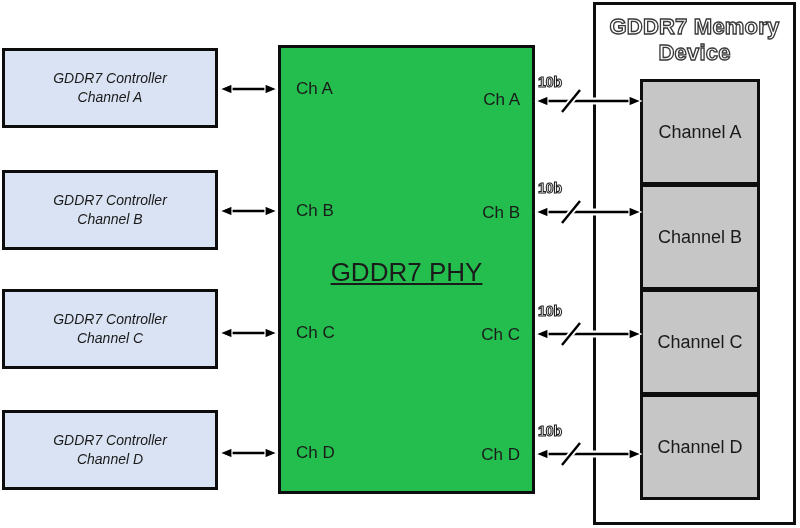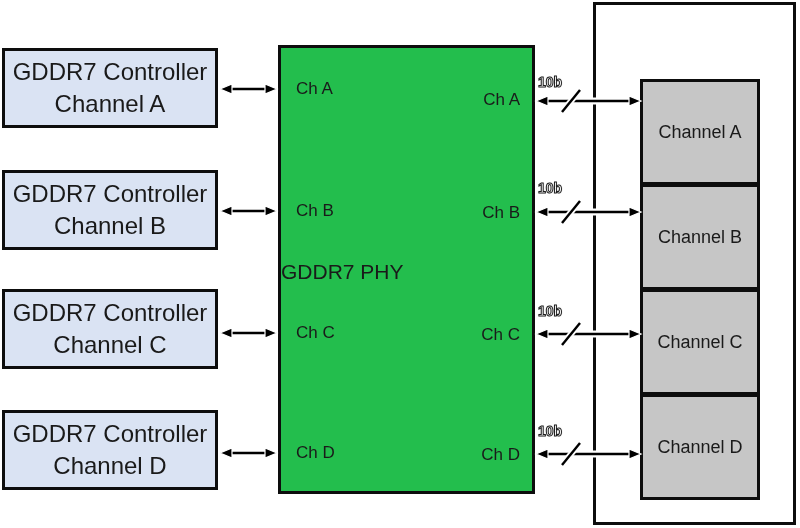--- a/index.html
+++ b/index.html
@@ -28,44 +28,47 @@
   }
   .controller {
     left: 2px;
     width: 216px;
     height: 80px;
     background: var(--controller-fill);
     display: flex;
     align-items: center;
     justify-content: center;
     text-align: center;
-    font-size: 24px;
+    font-size: 14px;
     line-height: 1.35;
     white-space: pre-line;
+    font-style: italic;
   }
   .ctrl-a { top: 48px; }
   .ctrl-b { top: 170px; }
   .ctrl-c { top: 289px; }
   .ctrl-d { top: 410px; }
 
   .phy {
     left: 278px;
     top: 45px;
     width: 257px;
     height: 449px;
     background: var(--phy-fill);
   }
   .phy-title {
     position: absolute;
     left: 0;
     right: 0;
     top: 209px;
     height: 30px;
     line-height: 30px;
-    font-size: 21px;
+    text-align: center;
+    font-size: 26px;
+    text-decoration: underline;
   }
   .port {
     position: absolute;
     height: 22px;
     line-height: 22px;
     font-size: 17px;
     white-space: nowrap;
   }
   .port-left  { left: 15px; }
   .port-right { right: 12px; text-align: right; }
@@ -157,20 +160,22 @@
     <span class="port port-left pl-b">Ch B</span>
     <span class="port port-left pl-c">Ch C</span>
     <span class="port port-left pl-d">Ch D</span>
     <span class="port port-right pr-a">Ch A</span>
     <span class="port port-right pr-b">Ch B</span>
     <span class="port port-right pr-c">Ch C</span>
     <span class="port port-right pr-d">Ch D</span>
   </div>
 
   <div class="box memory">
+    <div class="memory-title">GDDR7 Memory
+Device</div>
     <div class="channel chan-a">Channel A</div>
     <div class="channel chan-b">Channel B</div>
     <div class="channel chan-c">Channel C</div>
     <div class="channel chan-d">Channel D</div>
   </div>
 
   <svg class="arrow-layer" width="800" height="528" viewBox="0 0 800 528" xmlns="http://www.w3.org/2000/svg">
 
     <g>
       <line x1="225" y1="89" x2="272" y2="89" stroke="#ffffff" stroke-width="7"></line>

